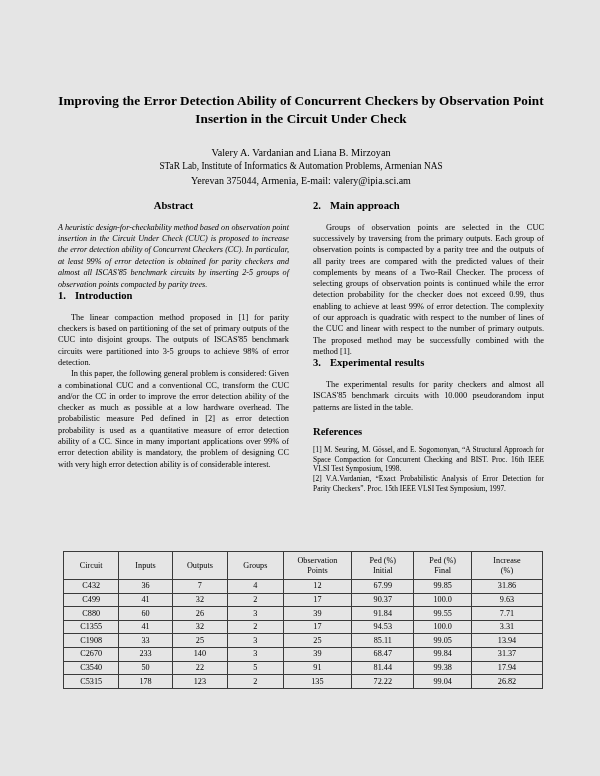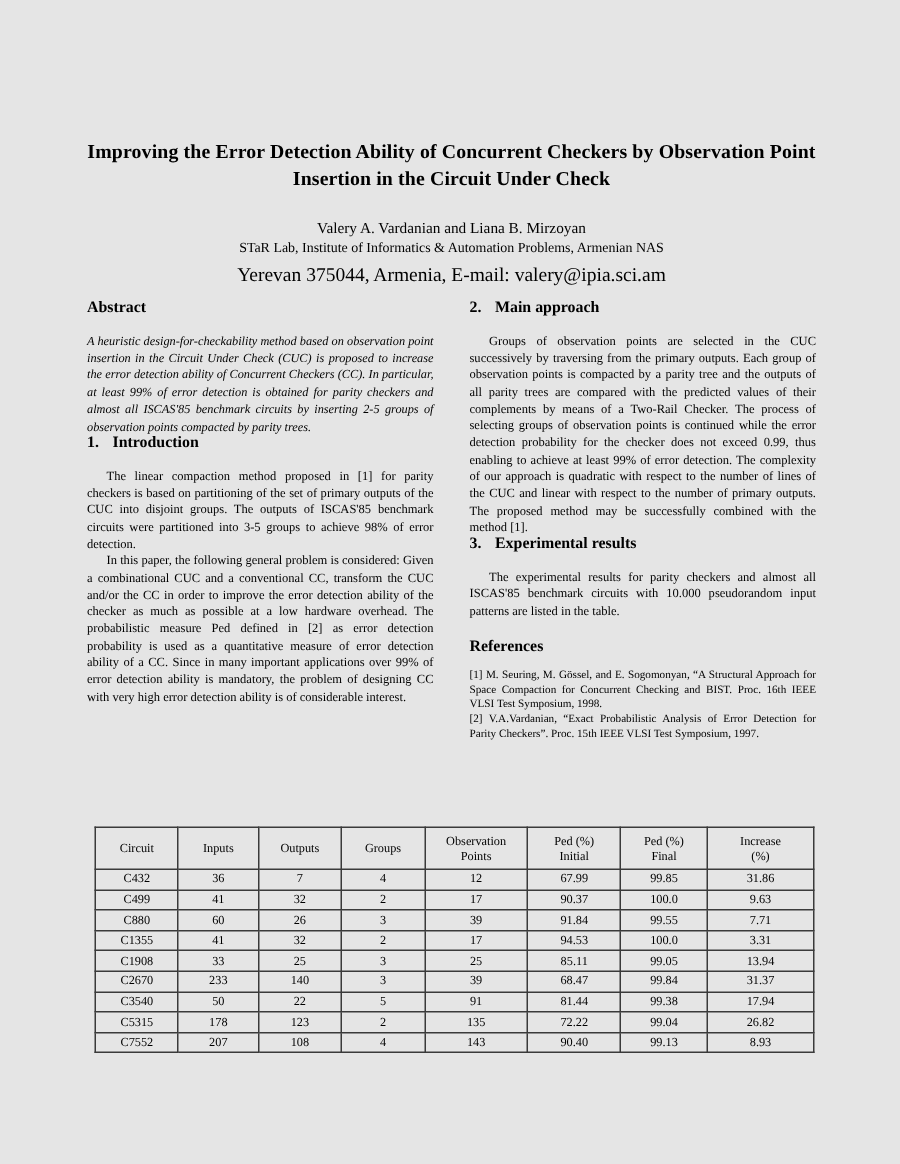--- a/index.html
+++ b/index.html
@@ -40,21 +40,21 @@
   .authors {
     margin-top: 18px;
     font-size: 10.2px;
     line-height: 1.42;
   }
   .affiliation {
     font-size: 9.3px;
     line-height: 1.45;
   }
   .address {
-    font-size: 13px;
+    font-size: 10px;
     line-height: 1.45;
   }
 
   
   .columns {
     position: absolute;
     left: 58px;
     top: 200px;
     width: 486px;
     display: flex;
@@ -71,21 +71,21 @@
     line-height: 1.2;
   }
   h2.section-head .num {
     display: inline-block;
     width: 17px;
   }
   h2.abstract-head {
     font-size: 10.6px;
     font-weight: bold;
     margin: 0 0 9px 0;
-    text-align: left;
+    text-align: center;
     line-height: 1.2;
   }
   h2.refs-head {
     font-size: 10.6px;
     font-weight: bold;
     margin: 13px 0 6px 0;
     line-height: 1.2;
   }
 
   p.body-text {
@@ -284,27 +284,17 @@
           <tr>
             <td>C5315</td>
             <td>178</td>
             <td>123</td>
             <td>2</td>
             <td>135</td>
             <td>72.22</td>
             <td>99.04</td>
             <td>26.82</td>
           </tr>
-          <tr>
-            <td>C7552</td>
-            <td>207</td>
-            <td>108</td>
-            <td>4</td>
-            <td>143</td>
-            <td>90.40</td>
-            <td>99.13</td>
-            <td>8.93</td>
-          </tr>
         </tbody>
     </table>
   </div>
 
 </div>
 
 </body></html>

